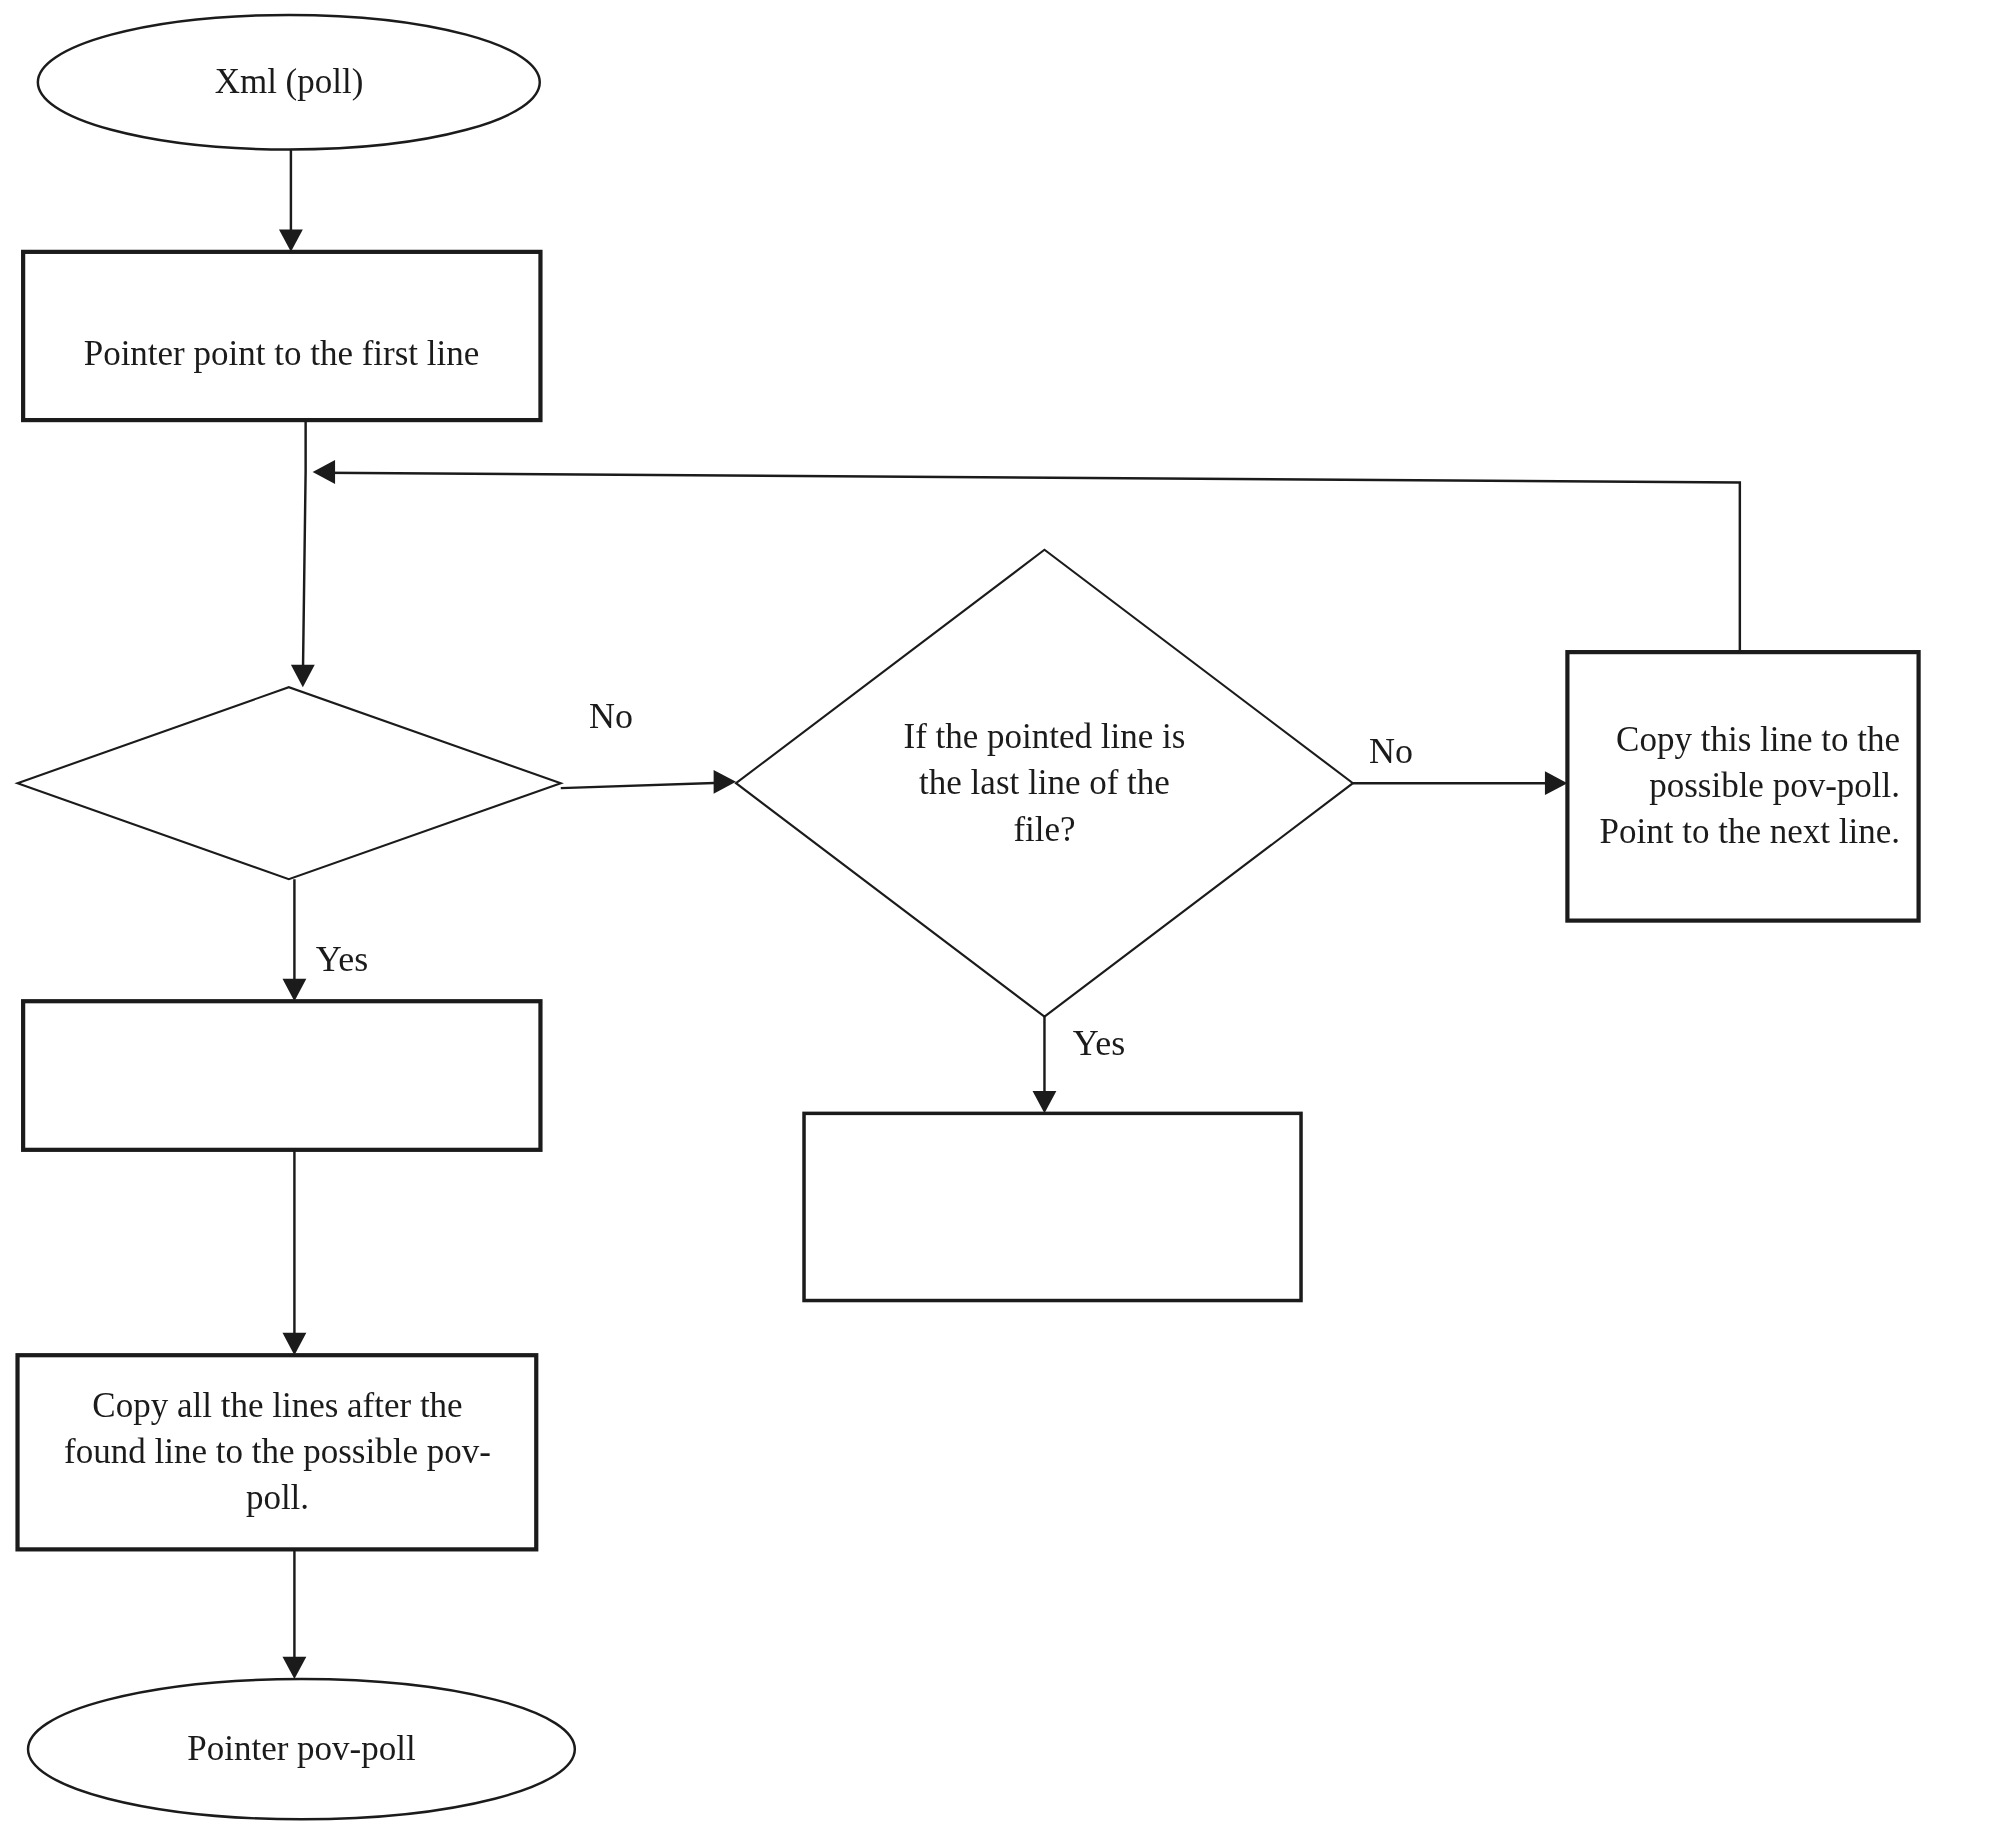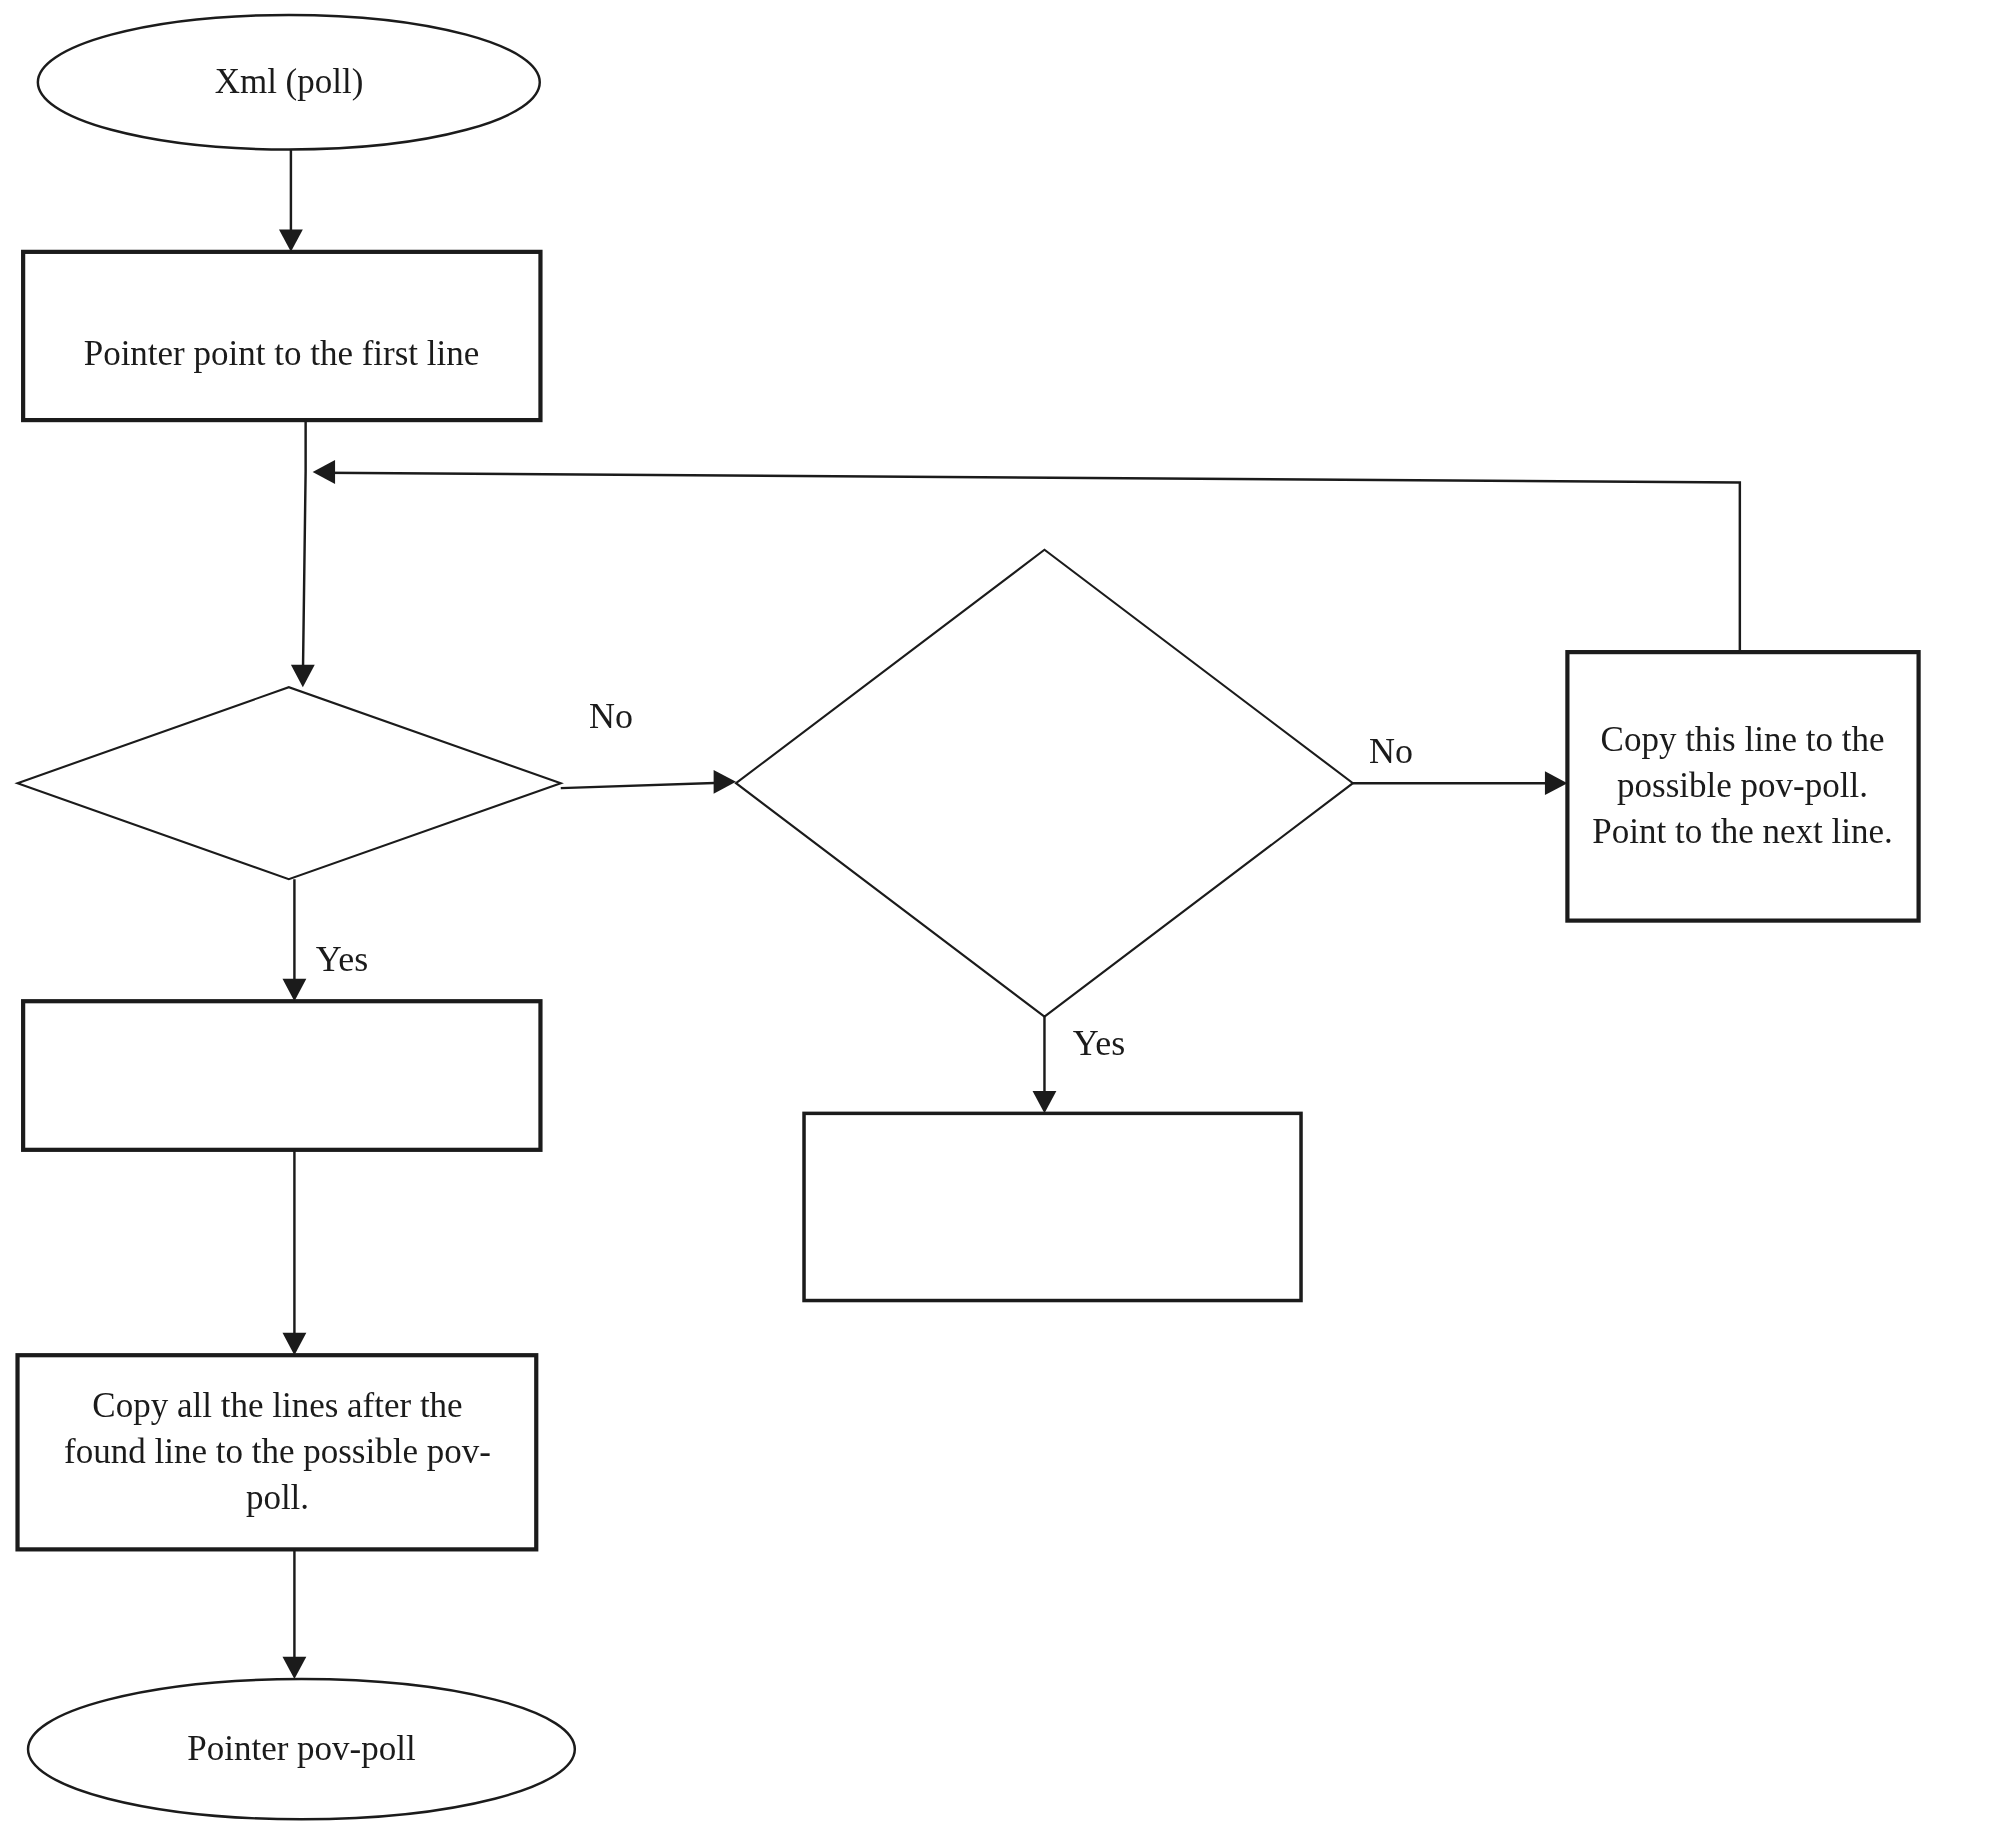--- a/index.html
+++ b/index.html
@@ -79,23 +79,26 @@
 
   <div class="node-label" style="left:38px;top:14.7px;width:502px;height:135px;">
     <span>Xml (poll)</span>
   </div>
 
   <div class="node-label" style="left:37px;top:252px;width:489px;height:168px;">
     <span style="width:463px;margin-top:36px;">Pointer point to the first line</span>
   </div>
 
 
+  <div class="node-label" style="left:834px;top:613px;width:421px;height:341px;">
+    <span style="width:308px;">If the pointed line is the last line of the file?</span>
+  </div>
 
   <div class="node-label" style="left:1574px;top:652px;width:337px;height:268px;">
-    <span style="width:315px;">Copy this line to the possible pov-poll. Point to the next line.</span>
+    <span style="width:315px;text-align:right;">Copy this line to the possible pov-poll. Point to the next line.</span>
   </div>
 
 
 
   <div class="node-label" style="left:32px;top:1355px;width:491px;height:194px;">
     <span style="width:435px;">Copy all the lines after the found line to the possible pov-poll.</span>
   </div>
 
   <div class="node-label" style="left:28px;top:1679px;width:547px;height:140px;">
     <span>Pointer pov-poll</span>

